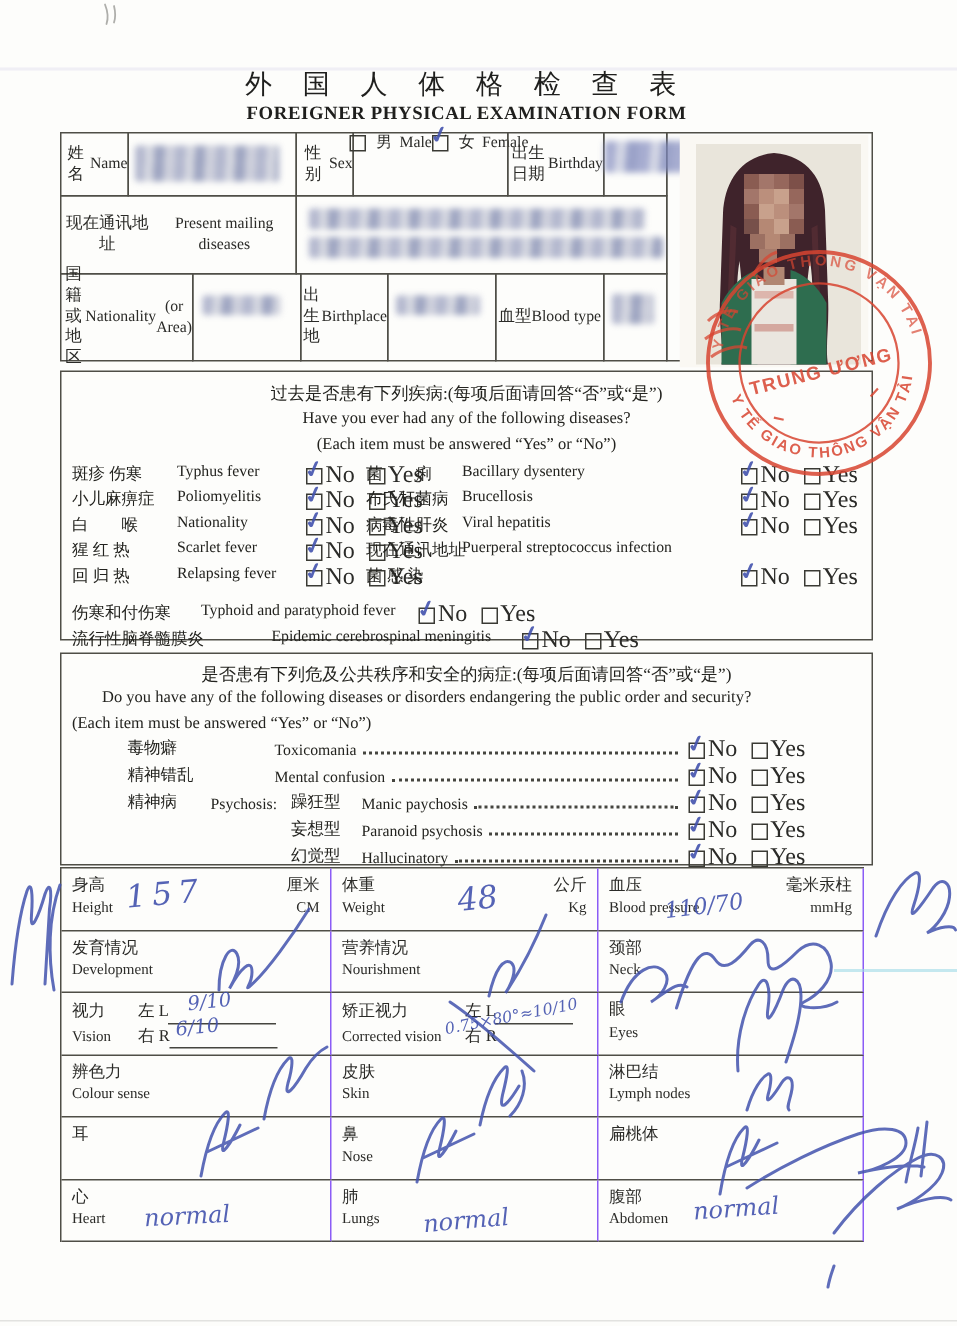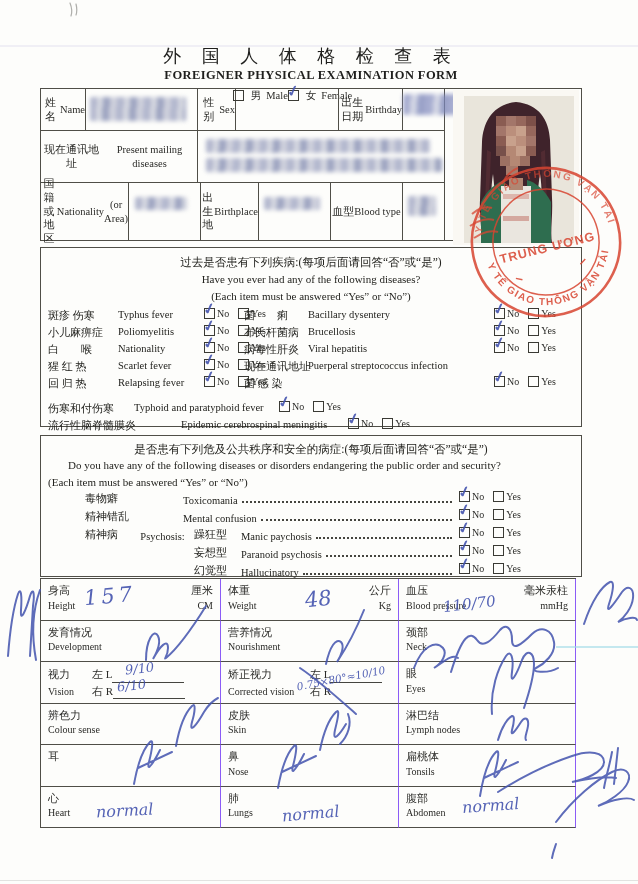--- a/index.html
+++ b/index.html
@@ -17,21 +17,21 @@
   .cell .en{font-size:10.5px;}
   .box{position:absolute;border:1px solid #4f4e47;box-sizing:border-box;}
   .hdr{position:absolute;left:0;width:100%;text-align:center;font-size:11.5px;color:#23231f;}
   .hdr.en{font-size:11px;}
   .s2t{position:absolute;font-size:11px;white-space:nowrap;color:#23231f;}
   .s2t.en{font-size:10.5px;text-align:center;}
   .cbpair{position:absolute;display:flex;align-items:center;white-space:nowrap;}
   .cb{display:inline-block;width:9px;height:9px;border:1.2px solid #3a3a34;position:relative;margin-right:2px;flex:none;}
   .cb.checked::after{content:"✓";position:absolute;left:-2px;top:-9px;font-size:15px;font-weight:bold;
                      color:#4353ae;transform:rotate(-14deg);opacity:.9;}
-  .cbl{font-size:10px;margin-right:9px;}
+  .cbl{font-size:16px;margin-right:9px;}
   .leader{flex:1;border-bottom:2px dotted #45453f;height:8px;margin:0 4px 3px 4px;min-width:10px;}
   .itemrow{position:absolute;display:flex;align-items:flex-end;}
   .exam{position:absolute;left:40px;top:578px;width:535px;height:249px;display:grid;
         grid-template-columns:180px 178px 177px;grid-template-rows:repeat(6,41.5px);
         border-top:1px solid #4f4e47;border-left:1px solid #4f4e47;box-sizing:content-box;}
   .ecell{border-right:1px solid #8b5cf6;border-bottom:1px solid #4f4e47;padding:4px 7px 2px 7px;
          position:relative;box-sizing:border-box;overflow:visible;font-family:Liberation Serif, serif;}
   .erow{display:flex;justify-content:space-between;font-size:11px;line-height:1.45;}
   .erow .en{font-size:10px;}
   .u{border-bottom:1px solid #45453f;display:inline-block;height:10px;}
@@ -444,23 +444,20 @@
           <span>鼻</span>
         </div>
       <div class="erow">
           <span class="en">Nose</span>
         </div>
     </div>
     <div class="ecell">
       <div class="erow">
           <span>扁桃体</span>
         </div>
-      <div class="erow">
-          <span class="en">Tonsils</span>
-        </div>
     </div>
 
     <div class="ecell">
       <div class="erow">
           <span>心</span>
         </div>
       <div class="erow">
           <span class="en">Heart</span>
         </div>
     </div>

